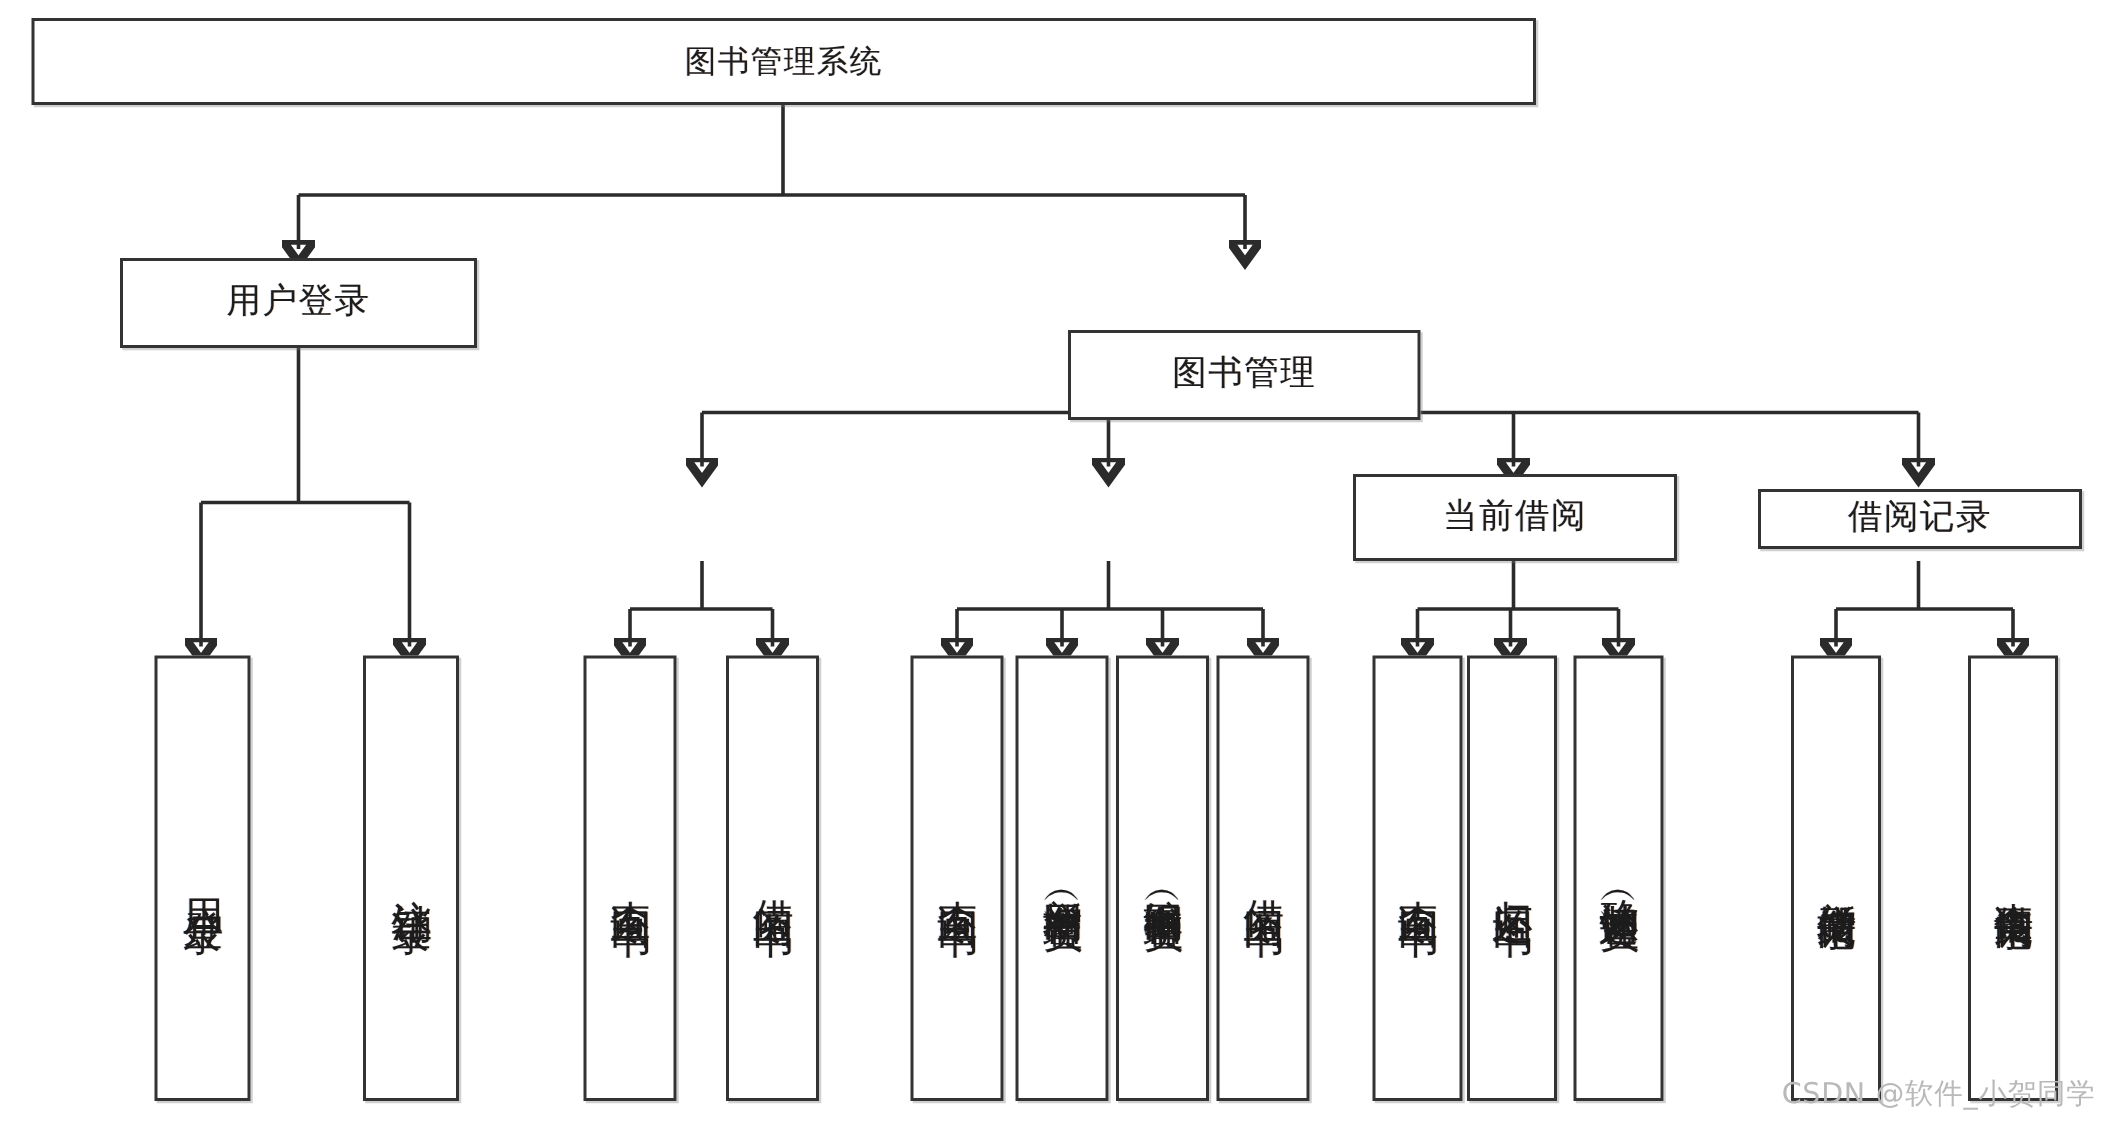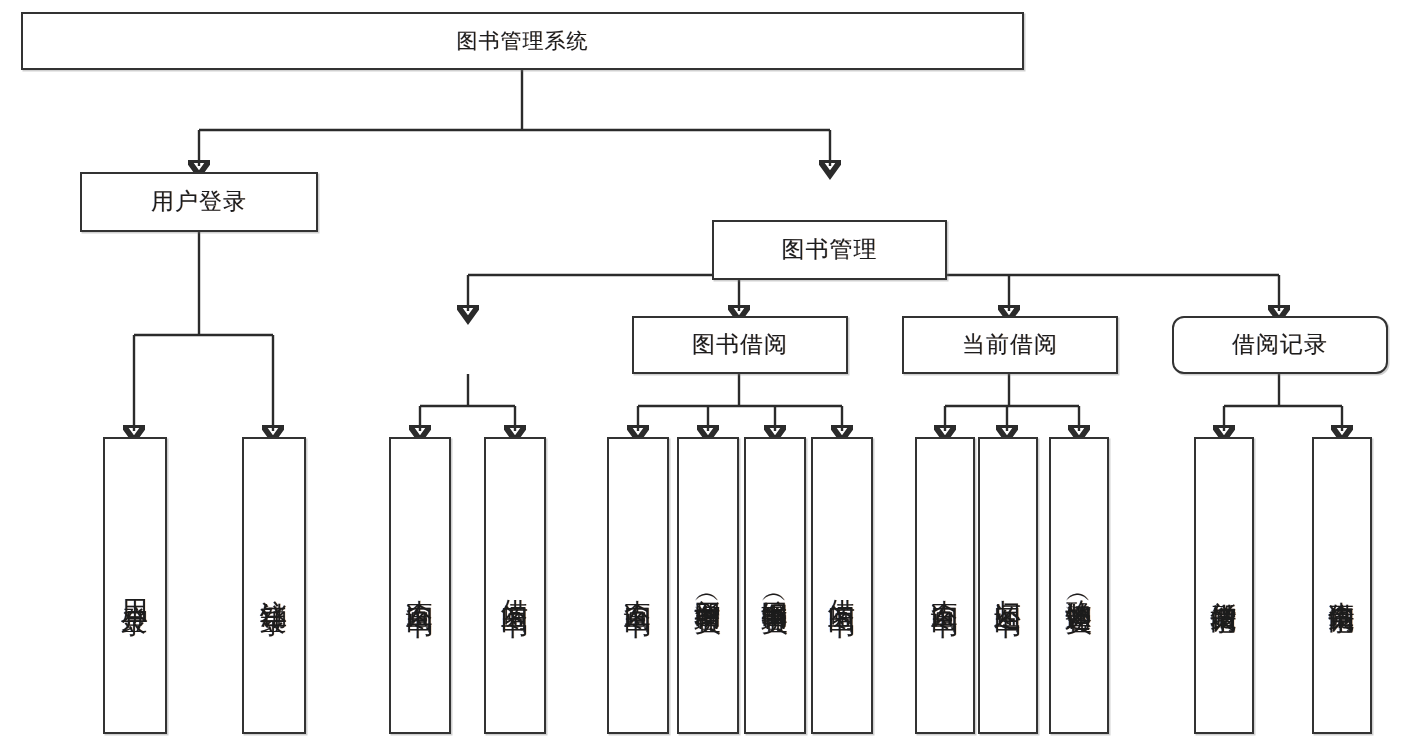--- a/index.html
+++ b/index.html
@@ -154,29 +154,26 @@
 
   <div class="node horiz" style="left:80px; top:172px; width:238px; height:60px;">
     <span class="label">用户登录</span>
   </div>
 
   <div class="node horiz" style="left:712px; top:172px; width:235px; height:60px;margin-top:48px;">
     <span class="label">图书管理</span>
   </div>
 
 
-  <div class="node horiz" style="left:632px; top:316px; width:216px; height:58px;">
-    <span class="label">图书借阅</span>
-  </div>
 
   <div class="node horiz" style="left:902px; top:316px; width:216px; height:58px;align-items:center;">
     <span class="label">当前借阅</span>
   </div>
 
-  <div class="node horiz" style="left:1172px; top:316px; width:216px; height:58px;border-radius:12px;">
+  <div class="node horiz" style="left:1172px; top:326px; width:216px; height:40px;">
     <span class="label">借阅记录</span>
   </div>
 
   <div class="node vert" style="left:103px; top:437px; width:64px; height:297px;">
     <span class="label">用户登录</span>
   </div>
 
   <div class="node vert" style="left:242px; top:437px; width:64px; height:297px;">
     <span class="label">注销登录</span>
   </div>
@@ -218,14 +215,15 @@
   </div>
 
   <div class="node vert long" style="left:1194px; top:437px; width:60px; height:297px;">
     <span class="label">新增借阅记录</span>
   </div>
 
   <div class="node vert long" style="left:1312px; top:437px; width:60px; height:297px;">
     <span class="label">查询借阅记录</span>
   </div>
 
+  <div id="watermark">CSDN @软件_小贺同学</div>
 
 </div>
 
 </body></html>

